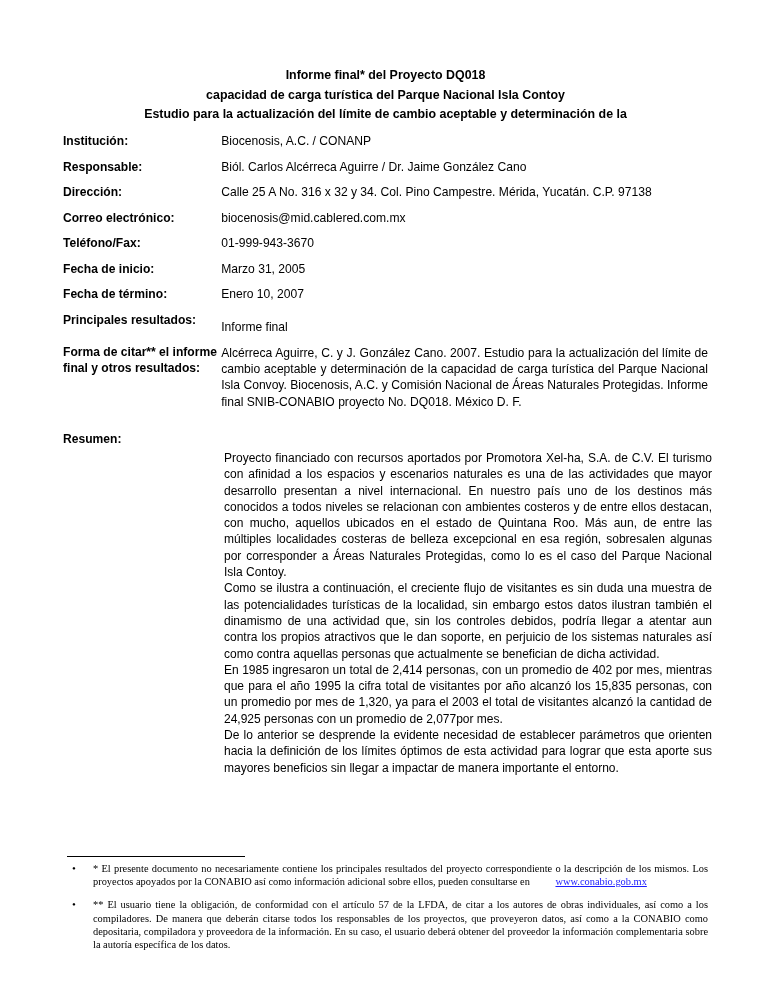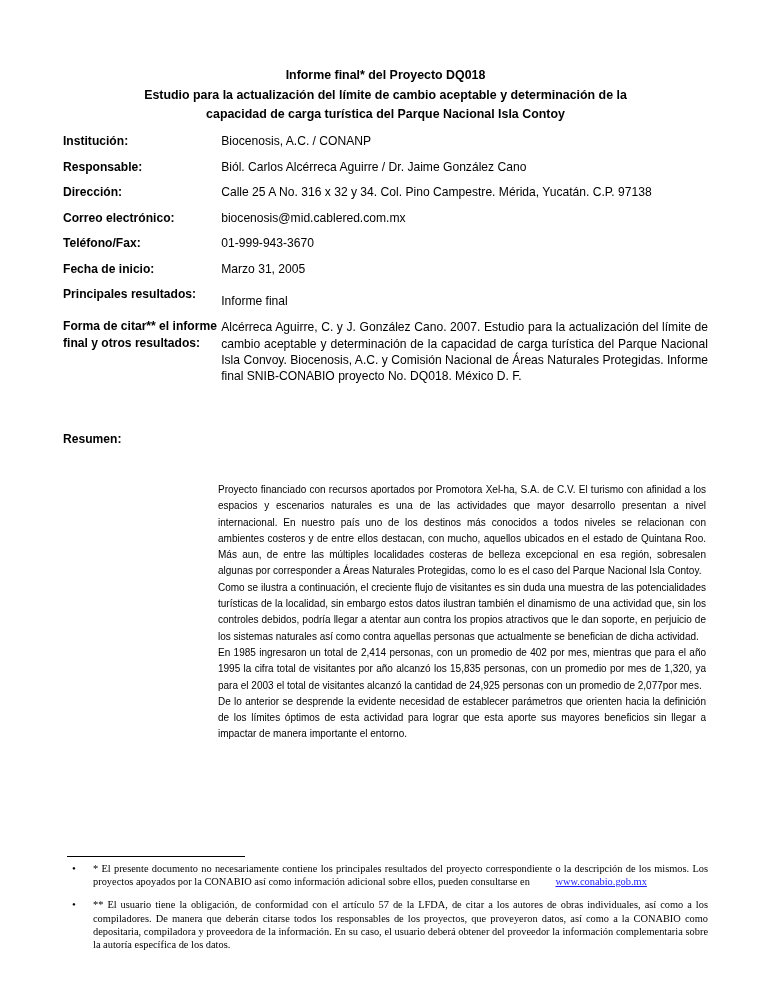--- a/index.html
+++ b/index.html
@@ -75,28 +75,27 @@
   
   .resumen-label {
     position: absolute;
     left: 63px;
     top: 432px;
     font-weight: bold;
     font-size: 12.1px;
   }
   .resumen-body {
     position: absolute;
-    left: 218px;
+    left: 224px;
     top: 450px;
     width: 488px;
-    font-size: 10px;
+    font-size: 12px;
     line-height: 16.3px;
     text-align: justify;
     text-justify: inter-word;
-    margin-top: 32px;
   }
   .resumen-body p {
     margin: 0 0 0 0;
   }
 
   
   .footnote-rule {
     position: absolute;
     left: 67px;
     top: 856px;
@@ -133,22 +132,22 @@
     margin-left: 23px;
   }
 </style>
 </head>
 <body>
 
 <div class="page">
 
   <div class="title-block">
     <span class="title-line">Informe final* del Proyecto DQ018</span>
+    <span class="title-line">capacidad de carga turística del Parque Nacional Isla Contoy</span>
     <span class="title-line">Estudio para la actualización del límite de cambio aceptable y determinación de la</span>
-    <span class="title-line">capacidad de carga turística del Parque Nacional Isla Contoy</span>
   </div>
 
   <table class="fields">
     <tbody>
       <tr>
         <td class="label">Institución:</td>
         <td class="value">Biocenosis, A.C. / CONANP</td>
       </tr>
       <tr>
         <td class="label">Responsable:</td>
@@ -162,20 +161,24 @@
         <td class="label">Correo electrónico:</td>
         <td class="value">biocenosis@mid.cablered.com.mx</td>
       </tr>
       <tr>
         <td class="label">Teléfono/Fax:</td>
         <td class="value">01-999-943-3670</td>
       </tr>
       <tr>
         <td class="label">Fecha de inicio:</td>
         <td class="value">Marzo 31, 2005</td>
+      </tr>
+      <tr>
+        <td class="label">Fecha de término:</td>
+        <td class="value">Enero 10, 2007</td>
       </tr>
       <tr class="multiline">
         <td class="label">Principales resultados:</td>
         <td class="value">
           <span class="shift-down">Informe final</span>
         </td>
       </tr>
       <tr class="multiline">
         <td class="label">Forma de citar** el informe final y otros resultados:</td>
         <td class="value"><span>Alcérreca Aguirre, C. y J. González Cano. 2007. Estudio para la actualización del límite de cambio aceptable y determinación de la capacidad de carga turística del Parque Nacional Isla Convoy. Biocenosis, A.C. y Comisión Nacional de Áreas Naturales Protegidas. </span><b class="strong">Informe final SNIB-CONABIO</b><span> proyecto No. DQ018. México D. F.</span></td>

